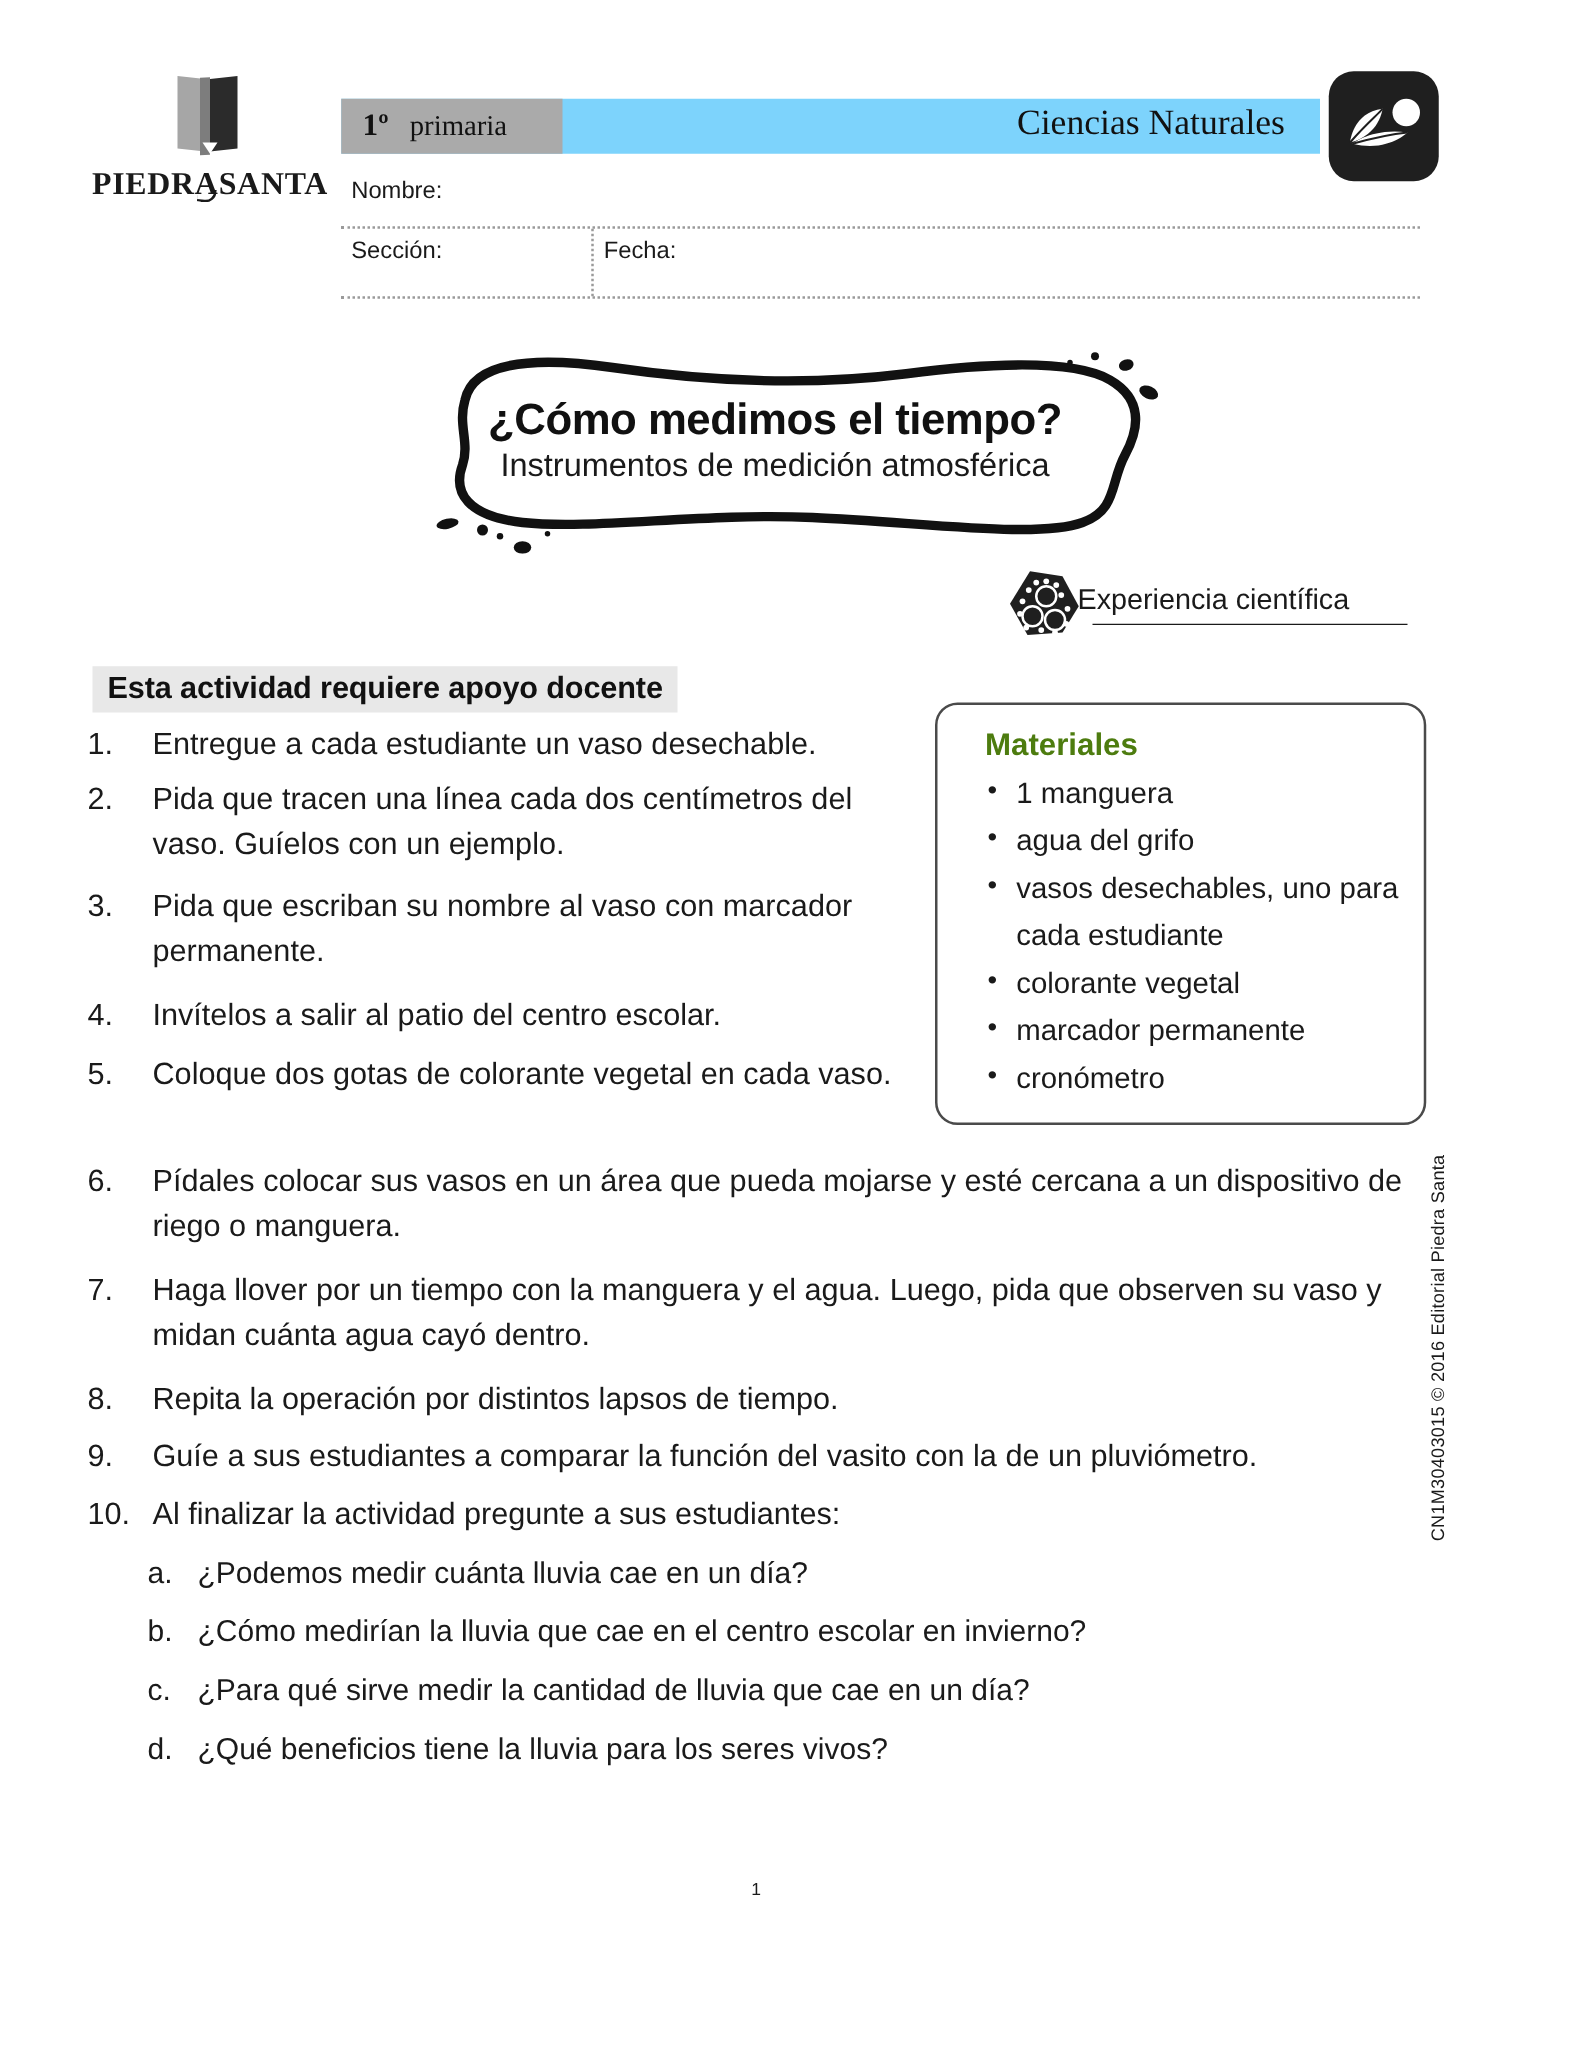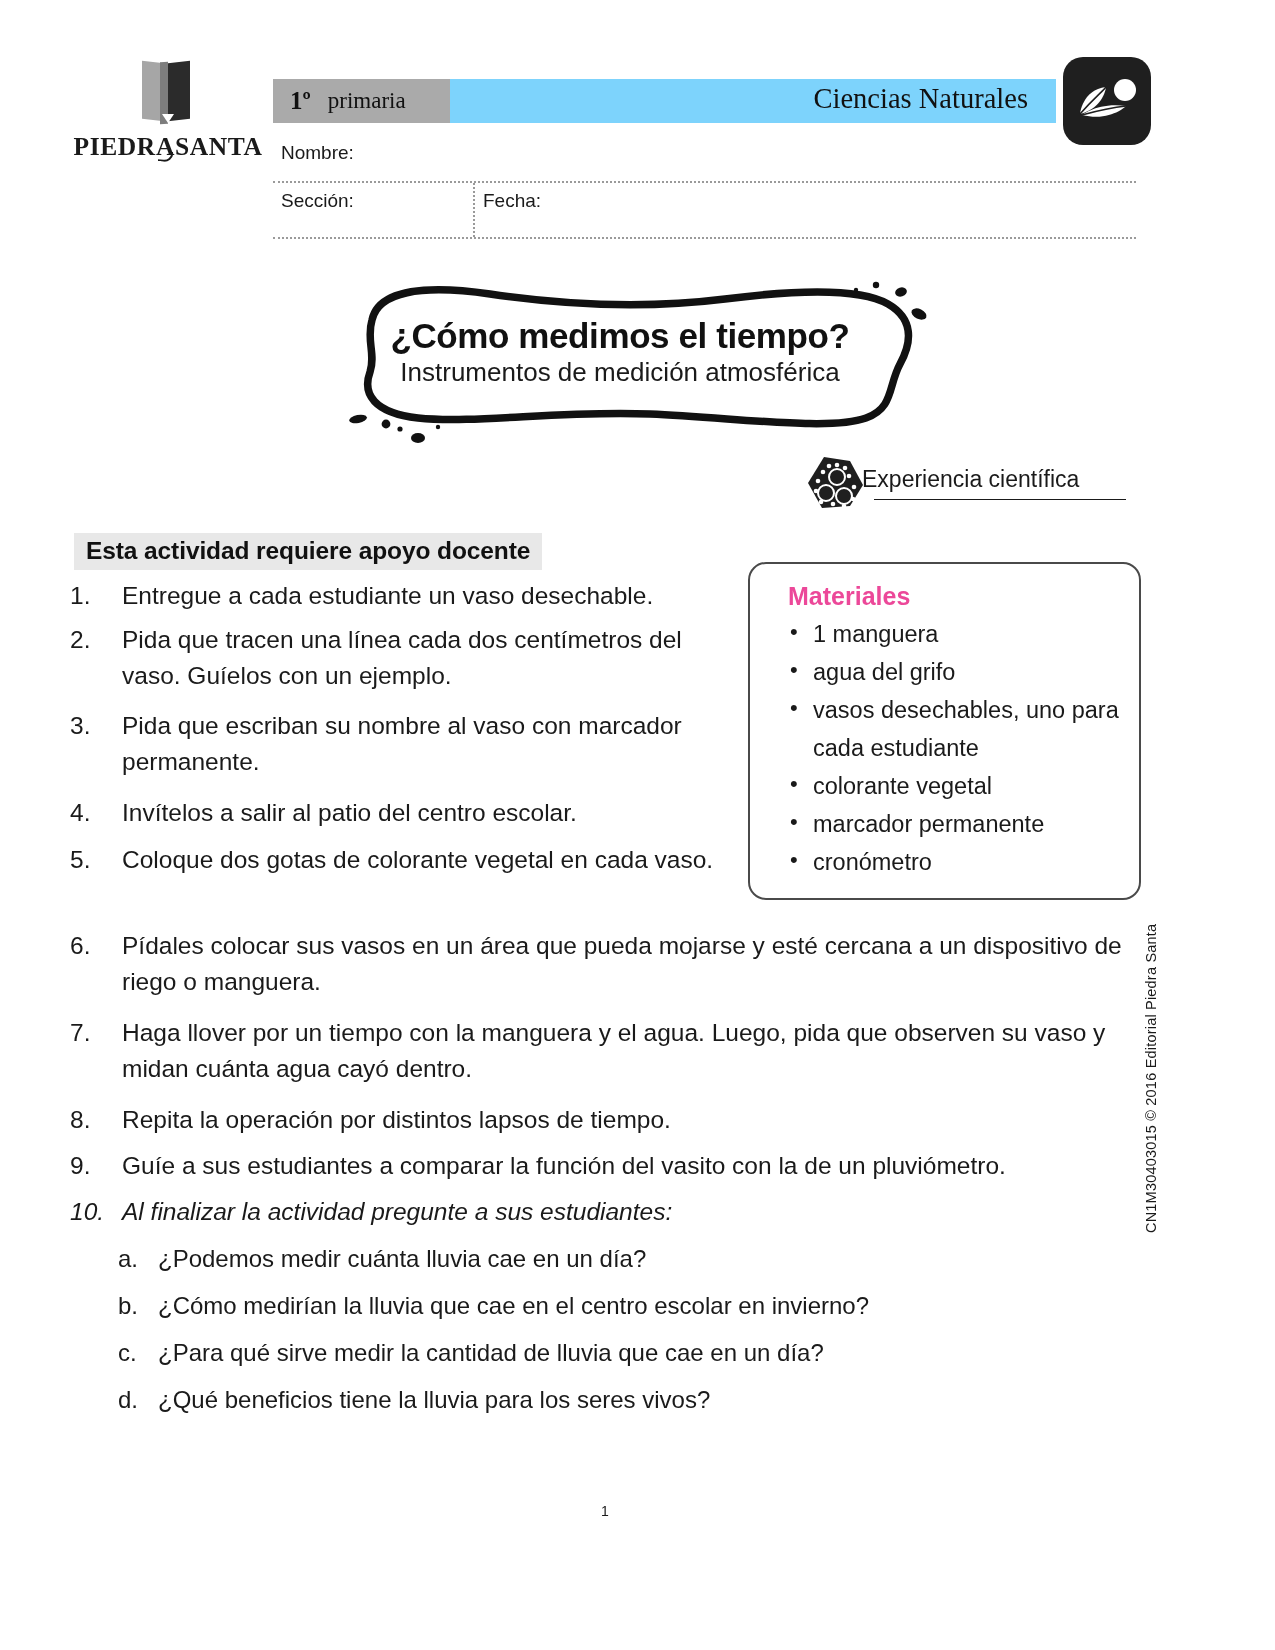--- a/index.html
+++ b/index.html
@@ -253,21 +253,21 @@
     width: 393px;
     height: 338px;
     border: 2px solid #4a4a4a;
     border-radius: 18px;
     box-sizing: border-box;
     padding: 18px 18px 0 38px;
   }
   #materials-title {
     font-size: 25px;
     font-weight: bold;
-    color: #ec4899;
+    color: #4d7c0f;
     margin-bottom: 4px;
   }
   #materials-list {
     list-style: none;
     margin: 0;
     padding: 0;
   }
   #materials-list li {
     position: relative;
     font-size: 23.5px;
@@ -475,21 +475,21 @@
   <span class="txt"> Haga llover por un tiempo con la manguera y el agua. Luego, pida que observen su vaso y midan cuánta agua cayó dentro.</span>
 </div>
 <div class="step" style="left:70px; top:1102px; width:1070px;">
   <span class="num">8.</span>
   <span class="txt">Repita la operación por distintos lapsos de tiempo.</span>
 </div>
 <div class="step" style="left:70px; top:1148px; width:1075px;">
   <span class="num">9.</span>
   <span class="txt">Guíe a sus estudiantes a comparar la función del vasito con la de un pluviómetro.</span>
 </div>
-<div class="step" style="left:70px; top:1194px; width:1070px;font-style:italic;">
+<div class="step" style="left:70px; top:1194px; width:1070px;">
   <span class="num">10.</span>
   <span class="txt">Al finalizar la actividad pregunte a sus estudiantes:</span>
 </div>
 
 <div class="substep" style="left:118px; top:1241px; width:1000px;">
   <span class="num">a.</span>
   <span class="txt">¿Podemos medir cuánta lluvia cae en un día?</span>
 </div>
 <div class="substep" style="left:118px; top:1288px; width:1000px;">
   <span class="num">b.</span>

